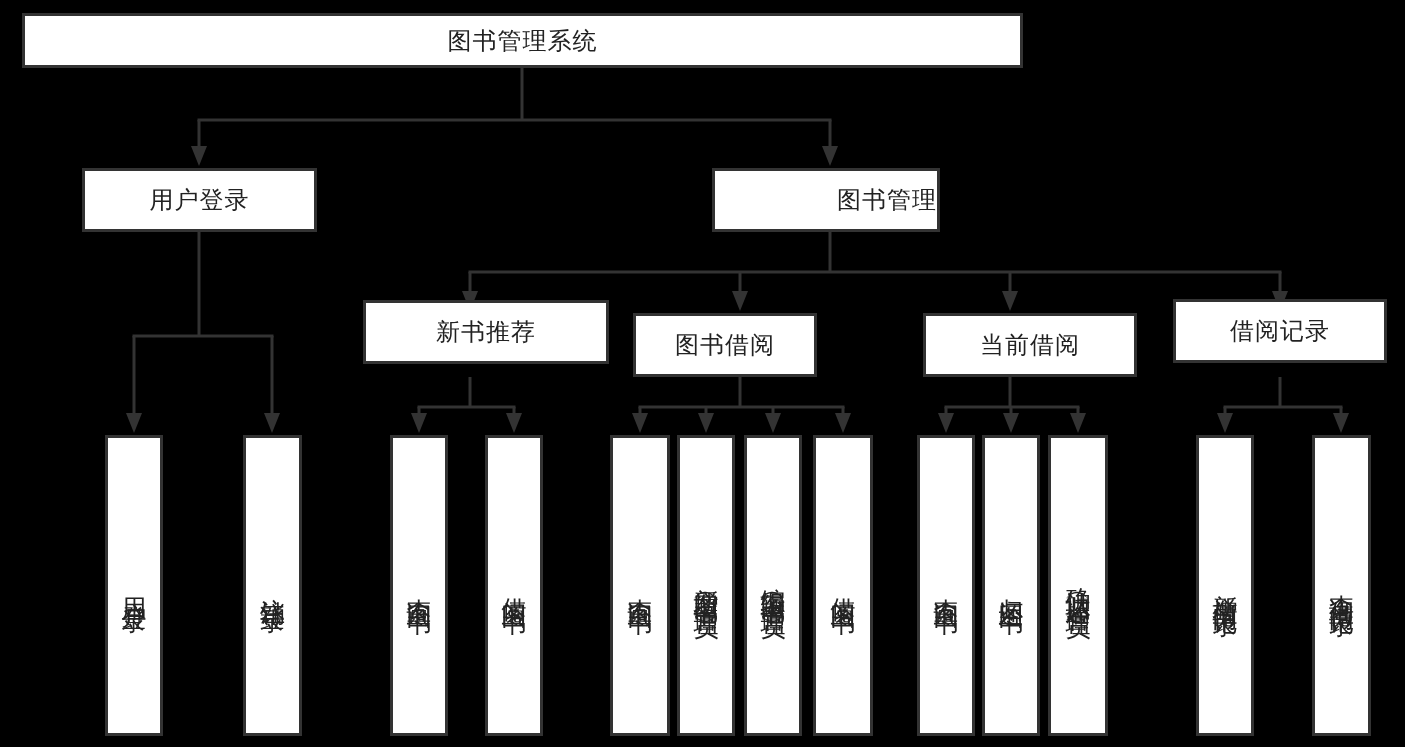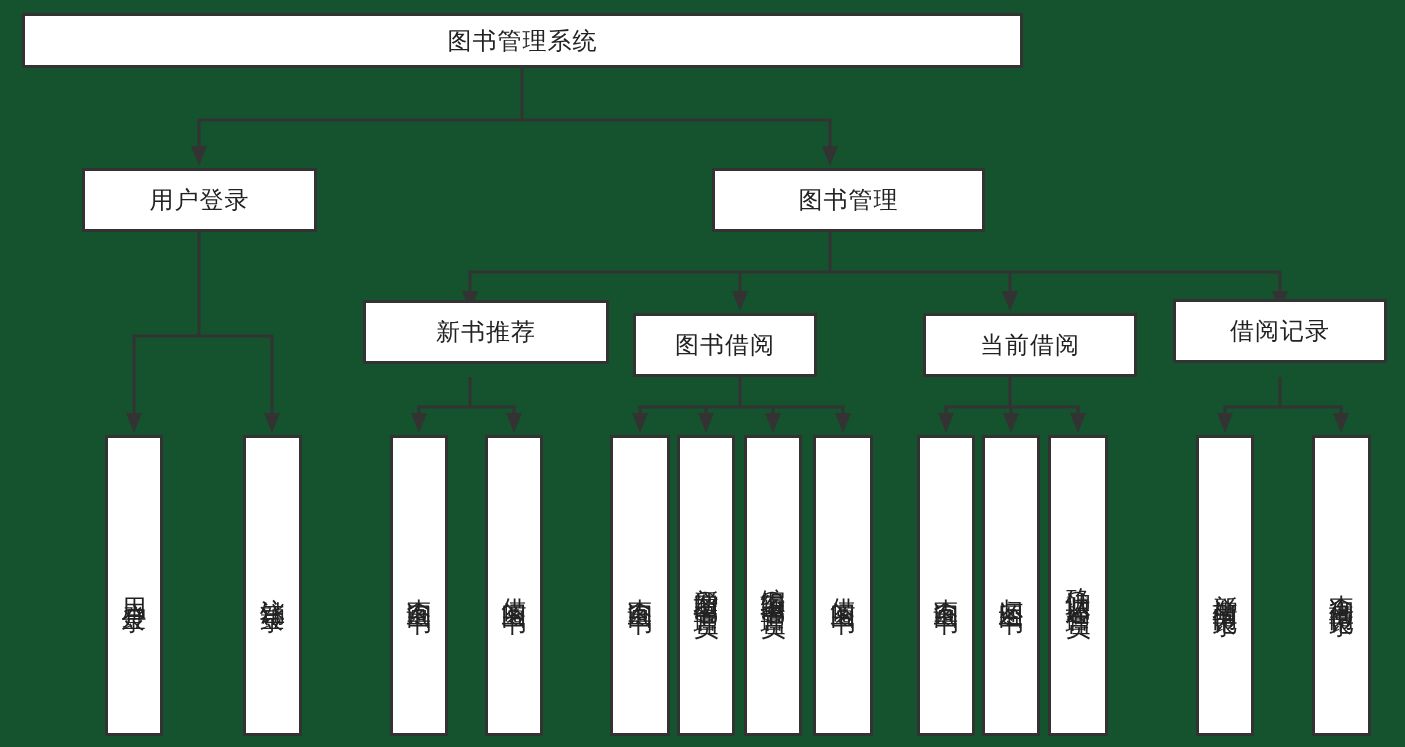--- a/index.html
+++ b/index.html
@@ -5,21 +5,21 @@
   html, body {
     margin: 0;
     padding: 0;
     background: #ffffff;
     font-family: "Liberation Sans", sans-serif;
   }
   .stage {
     position: relative;
     width: 1405px;
     height: 747px;
-    background: #14532d;
+    background: #000000;
     overflow: hidden;
   }
   .connectors {
     position: absolute;
     left: 0; top: 0;
     width: 1405px;
     height: 747px;
   }
   .connectors line {
     stroke: #333333;
@@ -144,21 +144,21 @@
     </g>
   </svg>
 
   <div class="node root h" style="left:22px; top:13px; width:1001px; height:55px;">
     <span>图书管理系统</span>
   </div>
 
   <div class="node h" style="left:82px; top:168px; width:235px; height:64px;">
     <span>用户登录</span>
   </div>
-  <div class="node h" style="left:712px; top:168px; width:273px; height:64px;">
+  <div class="node h" style="left:712px; top:168px; width:228px; height:64px;justify-content:flex-end;">
     <span>图书管理</span>
   </div>
 
   <div class="node h" style="left:363px; top:300px; width:246px; height:64px;text-align:right;">
     <span>新书推荐</span>
   </div>
   <div class="node h" style="left:633px; top:313px; width:184px; height:64px;">
     <span>图书借阅</span>
   </div>
   <div class="node h" style="left:903px; top:313px; width:214px; height:64px;margin-left:20px;">

